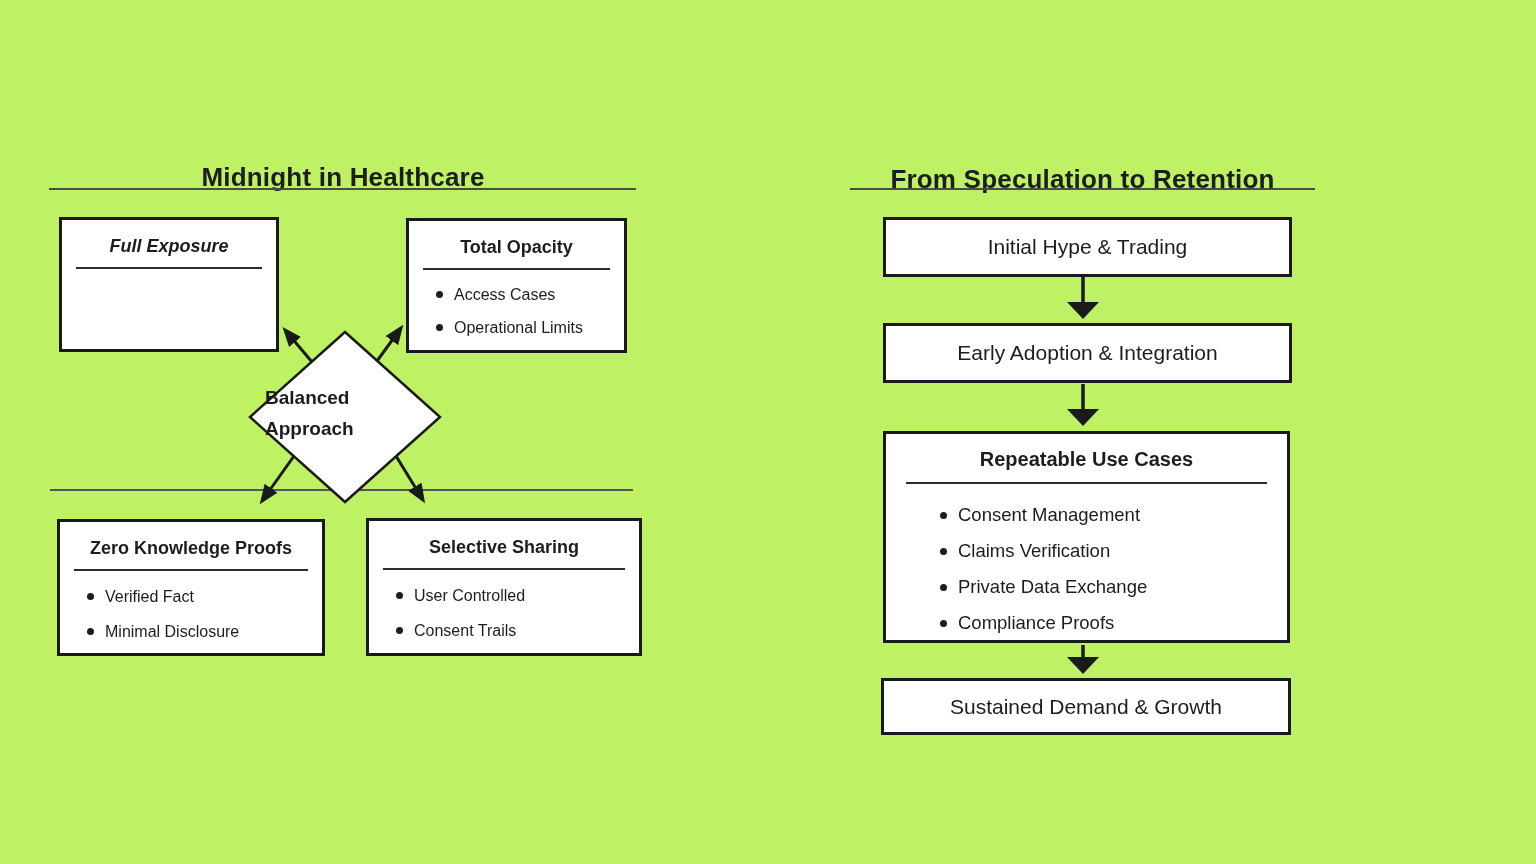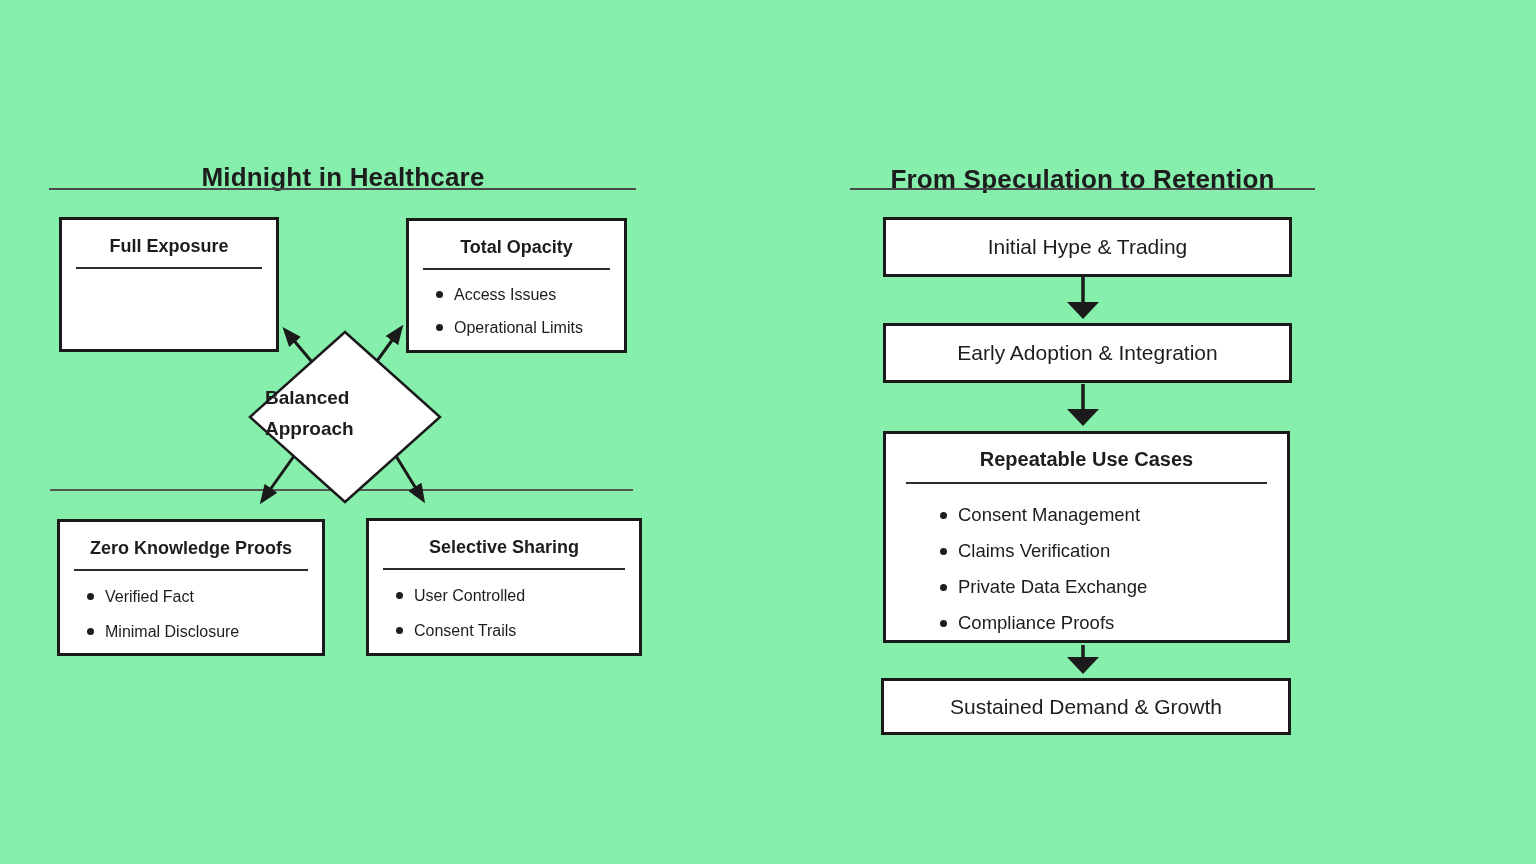--- a/index.html
+++ b/index.html
@@ -1,20 +1,20 @@
 <!DOCTYPE html>
 <html><head>
 <meta charset="utf-8">
 <style>
   html, body { margin: 0; padding: 0; background: #ffffff; }
   .canvas {
     position: relative;
     width: 1536px;
     height: 864px;
-    background: #86efac;
+    background: #bef264;
     font-family: "Liberation Sans", "DejaVu Sans", sans-serif;
     color: #1d1d1d;
     overflow: hidden;
   }
   .panel-title {
     position: absolute;
     font-weight: bold;
     font-size: 26px;
     line-height: 30px;
     text-align: center;
@@ -95,32 +95,32 @@
   }
 </style>
 </head>
 <body>
 
 <div class="canvas">
 
   <h2 class="panel-title" style="left:50px; top:140px; width:586px;">Midnight in Healthcare</h2>
   <div class="hrule" style="left:49px; top:188px; width:587px;"></div>
 
-  <div class="card" style="left:59px; top:217px; width:220px; height:135px;">
+  <div class="card" style="left:59px; top:217px; width:220px; height:135px;font-style:italic;">
     <div class="card-title">Full Exposure</div>
     <div class="card-rule"></div>
   </div>
 
   <div class="card" style="left:406px; top:218px; width:221px; height:135px;">
     <div class="card-title">Total Opacity</div>
     <div class="card-rule"></div>
     <ul class="bullets">
       <li>
           <span class="dot"></span>
-          <span>Access Issues</span>
+          <span>Access Cases</span>
         </li>
       <li>
           <span class="dot"></span>
           <span>Operational Limits</span>
         </li>
     </ul>
   </div>
 
   <div class="card tall" style="left:57px; top:519px; width:268px; height:137px;">
     <div class="card-title">Zero Knowledge Proofs</div>

